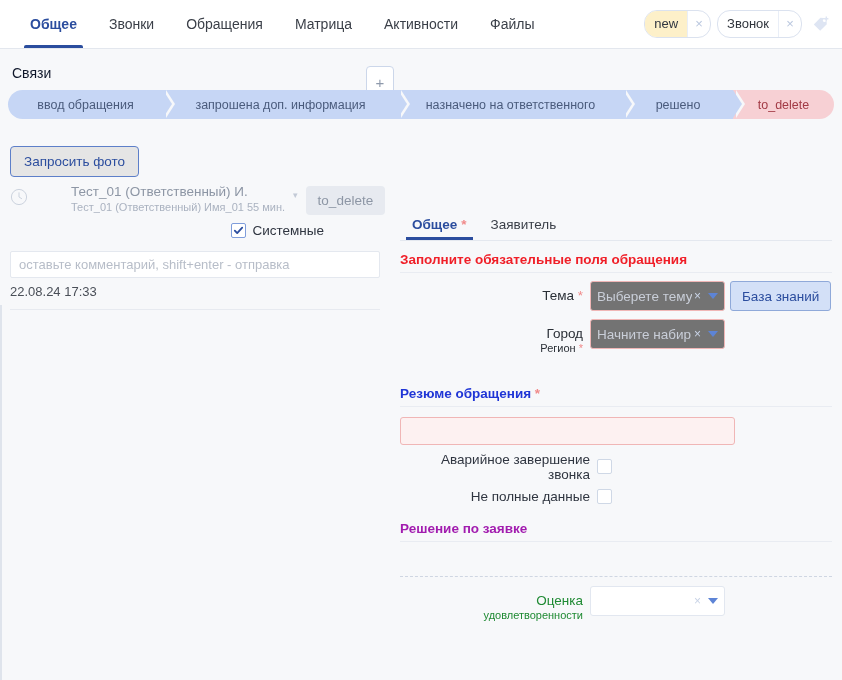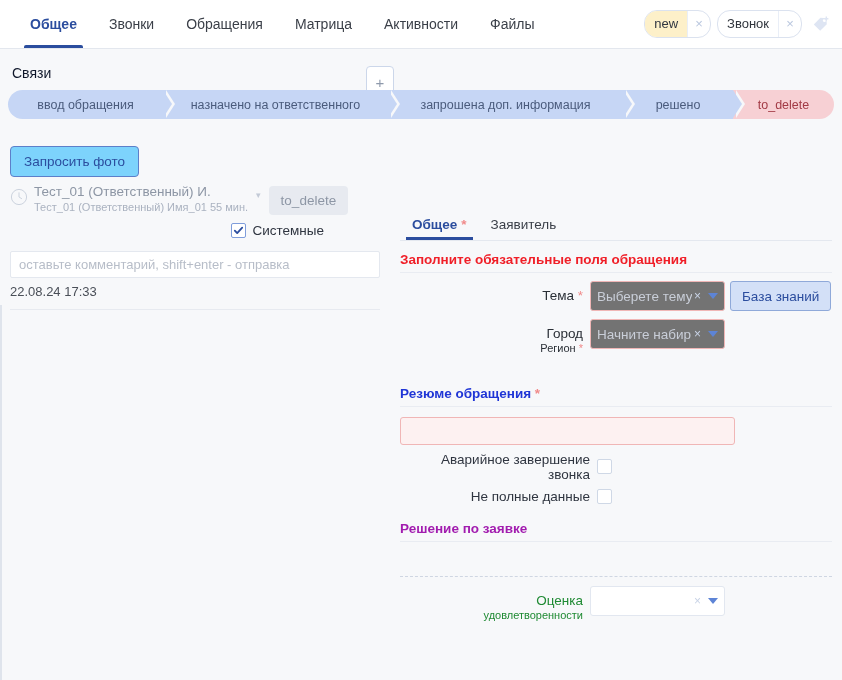--- a/index.html
+++ b/index.html
@@ -70,26 +70,26 @@
     border-top:14.5px solid transparent;border-bottom:14.5px solid transparent;
     border-left:9px solid #f7f8fa;
   }
   .stage.first{border-radius:14.5px 0 0 14.5px;}
   .stage.danger{background:#f7d0d4;color:#a23a45;border-radius:0 14.5px 14.5px 0;}
   .stage.danger:before,.stage.danger:after{display:none;}
   
   .leftcol{position:absolute;left:0;top:142px;width:390px;bottom:0;}
   .reqbtn{
     margin:4px 0 0 10px;display:inline-block;
-    border:1px solid #5d7fc9;border-radius:4px;background:#7dd3fc;
+    border:1px solid #5d7fc9;border-radius:4px;background:#e5e5e5;
     color:#2b4d9e;font-size:13.5px;padding:7px 13px;cursor:pointer;
   }
   .authorrow{display:flex;align-items:flex-start;margin:7px 0 0 10px;}
   .clockicon{width:18px;height:18px;margin-top:4px;margin-right:6px;flex:none;}
-  .authortexts{line-height:1.15;}
+  .authortexts{line-height:1.15;margin-left:37px;}
   .aname{font-size:13.5px;color:#8d96a5;}
   .asub{font-size:11px;color:#aab2c0;margin-top:1px;}
   .acaret{color:#c3cad6;font-size:9px;margin:6px 8px 0 8px;}
   .statepill{
     background:#e7eaf0;color:#8d96a5;font-size:13.5px;border-radius:4px;
     padding:7px 12px;margin-top:2px;cursor:pointer;
   }
   .sysrow{display:flex;align-items:center;justify-content:flex-end;margin:8px 66px 0 0;}
   .cbox{
     width:13px;height:13px;border:1px solid #7f9ddb;border-radius:2px;background:#fff;
@@ -205,25 +205,25 @@
 
 <div class="relrow">
   <div class="rellabel">Связи</div>
 </div>
 <div class="plusbtn">+</div>
 
 <div class="stages">
   <div class="stage first" style="width:155px">
     <span class="stxt">ввод обращения</span>
   </div>
+  <div class="stage" style="width:235px">
+    <span class="stxt">запрошена доп. информация</span>
+  </div>
   <div class="stage" style="width:225px">
     <span class="stxt">назначено на ответственного</span>
-  </div>
-  <div class="stage" style="width:235px">
-    <span class="stxt">запрошена доп. информация</span>
   </div>
   <div class="stage" style="width:110px">
     <span class="stxt">решено</span>
   </div>
   <div class="stage danger" style="width:101px">
     <span class="stxt">to_delete</span>
   </div>
 </div>
 
 <div class="leftcol">

